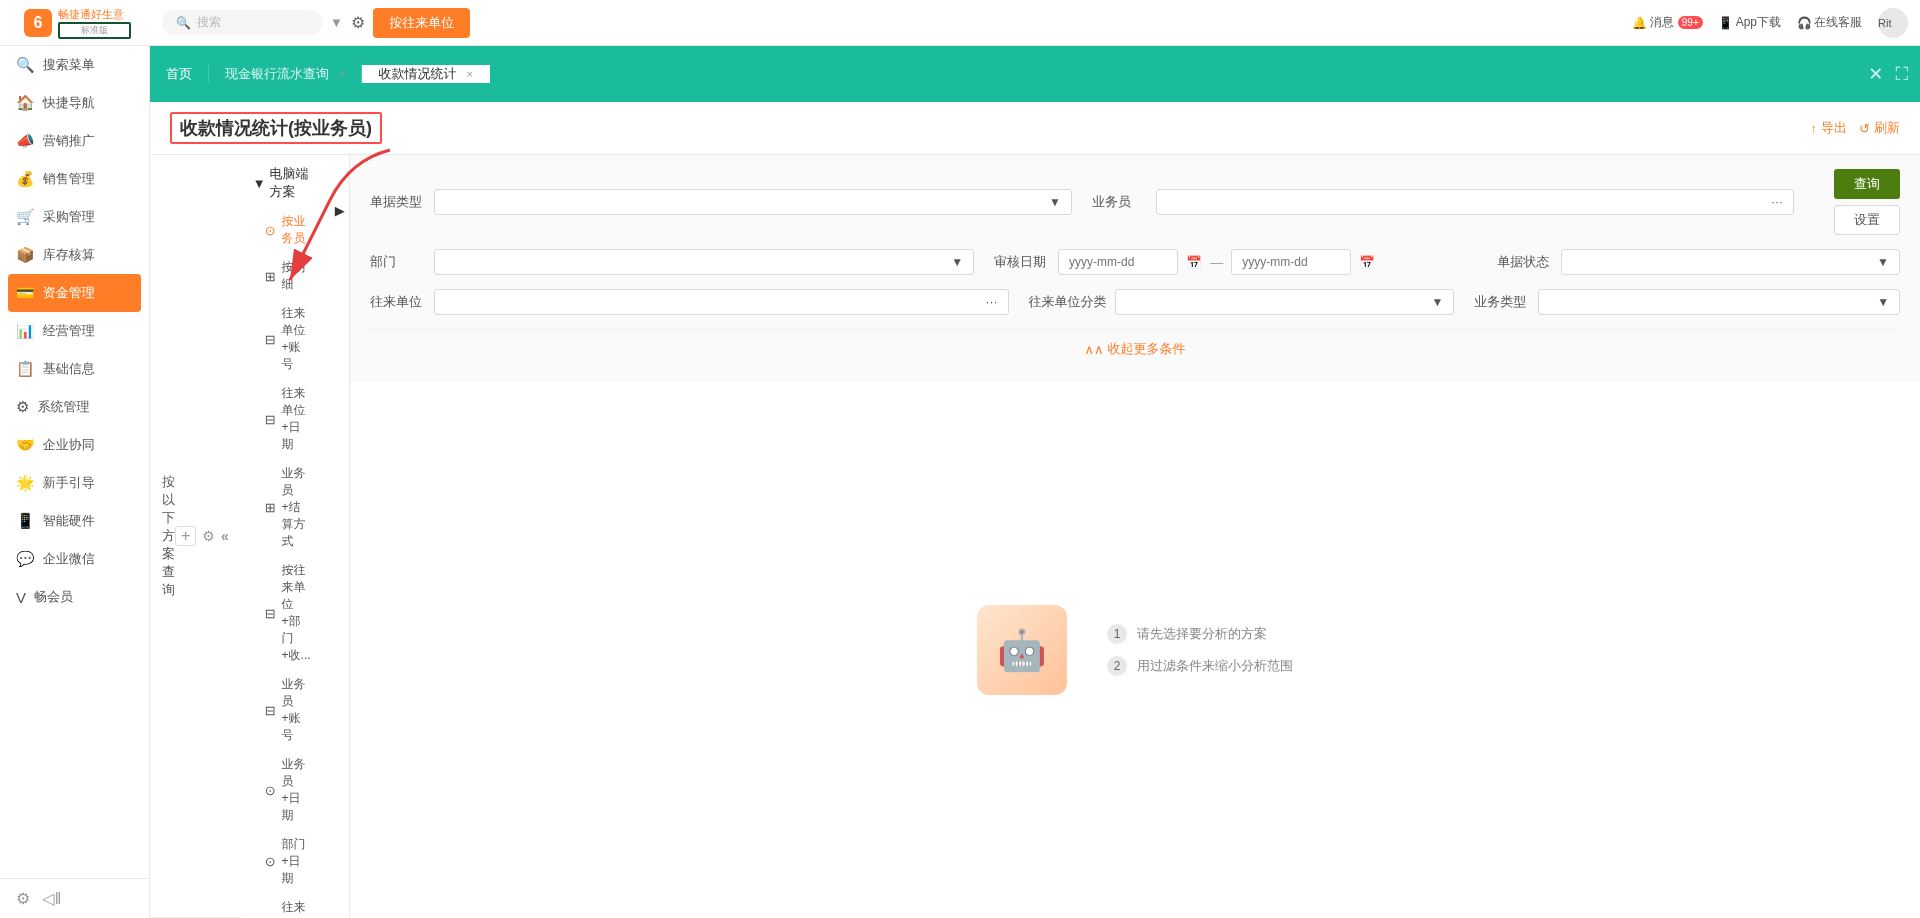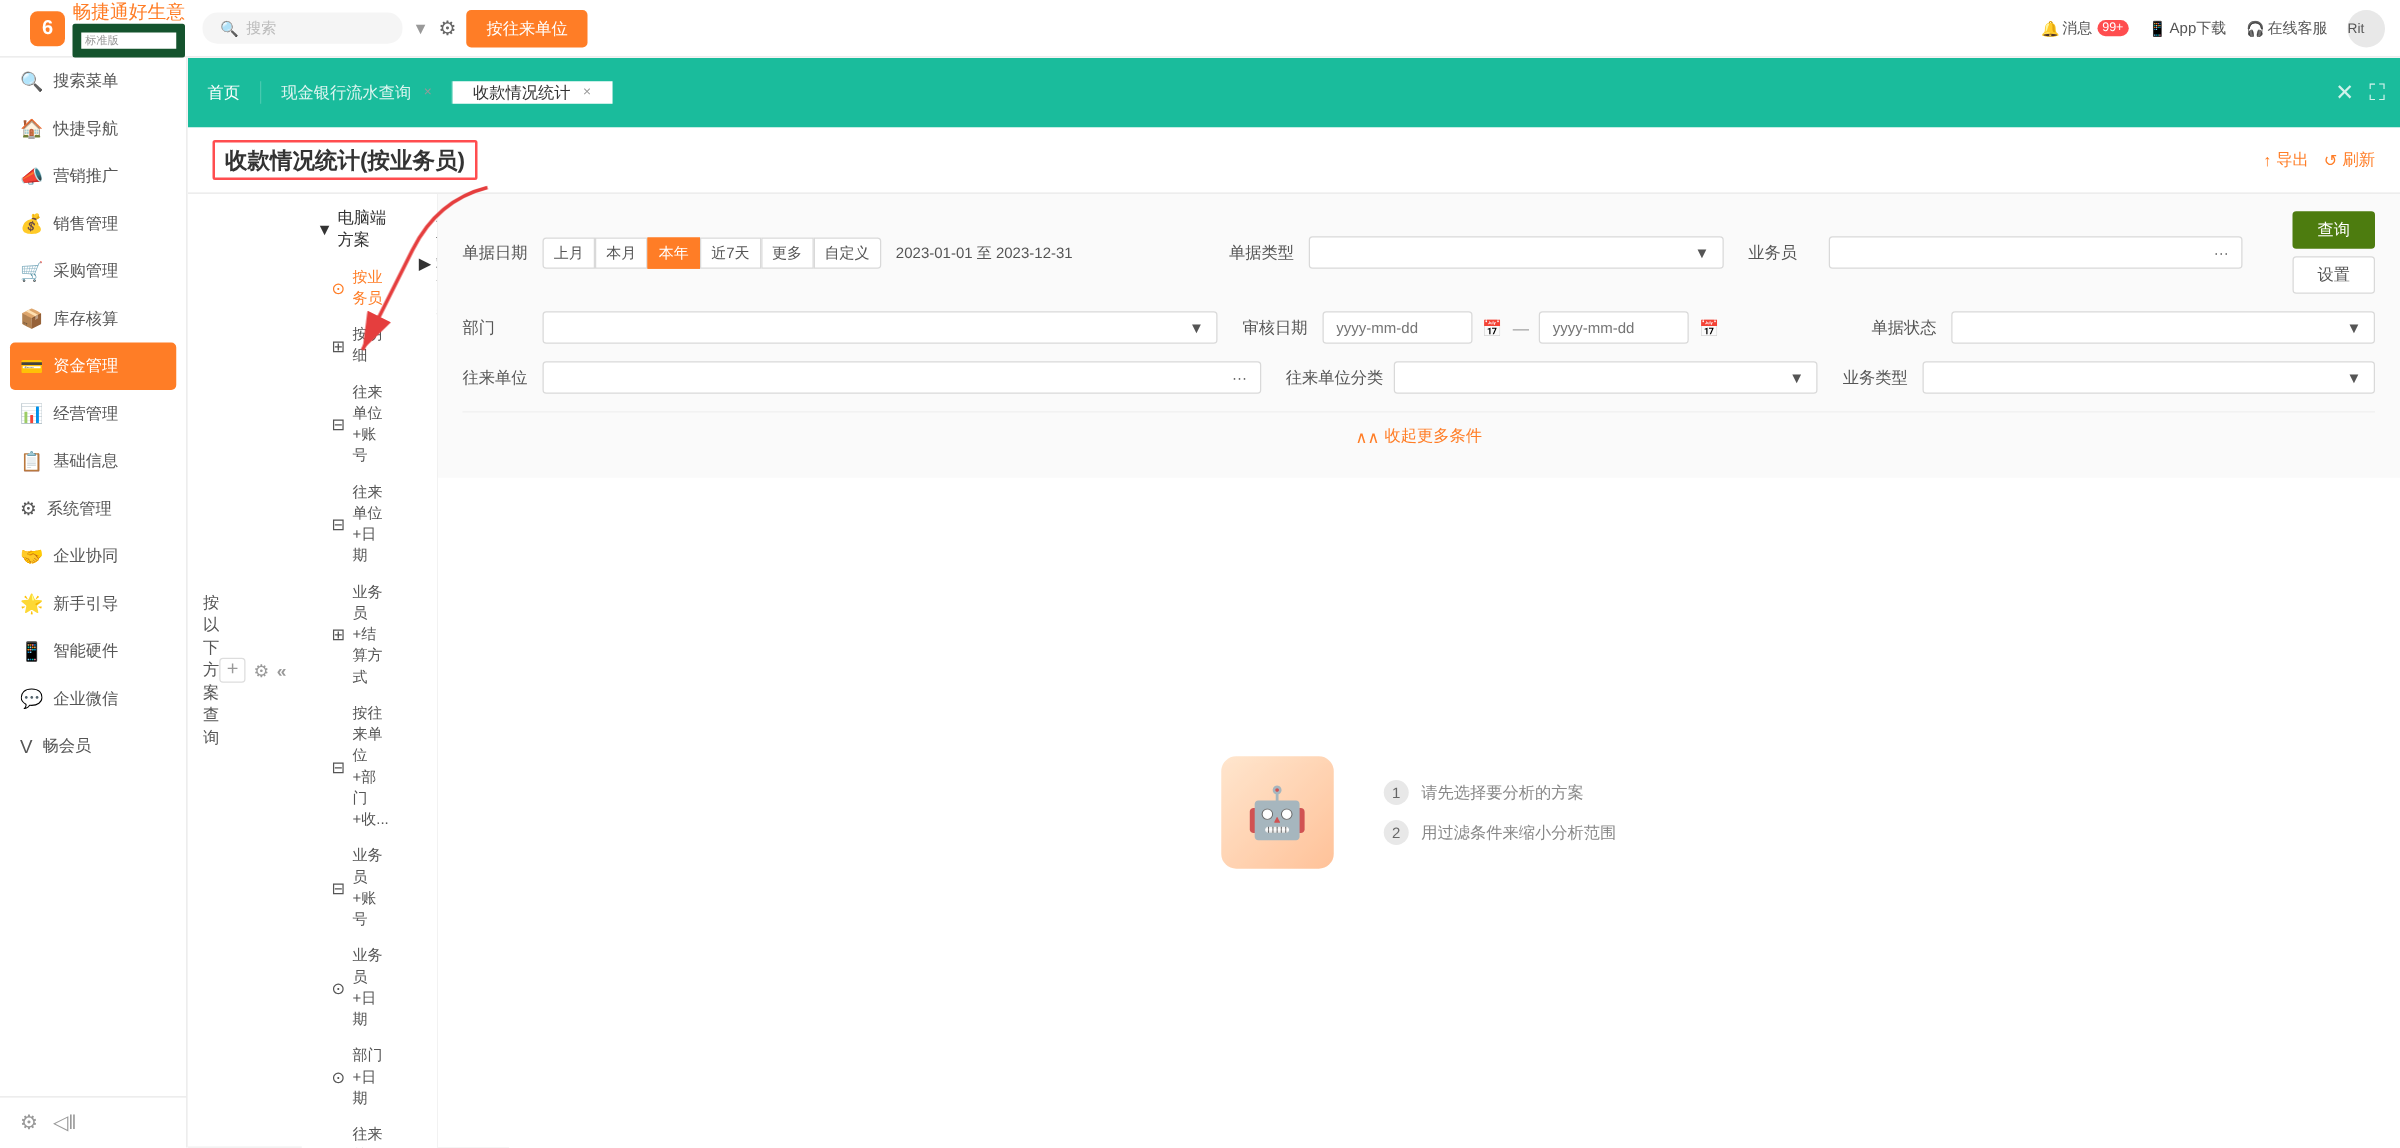--- a/index.html
+++ b/index.html
@@ -286,22 +286,22 @@
       gap: 6px;
       flex-shrink: 0;
     }
     .logo-icon {
       width: 28px; height: 28px;
       background: #ff7d26;
       border-radius: 6px;
       display: flex; align-items: center; justify-content: center;
       color: #fff; font-size: 16px; font-weight: bold;
     }
-    .logo-text { font-size: 15px; color: #ff7d26; }
-    .logo-badge { font-size: 9px; color: #999; border: 7px solid #14532d; padding: 0 3px; border-radius: 2px; }
+    .logo-text { font-size: 11px; color: #ff7d26; }
+    .logo-badge { font-size: 9px; color: #999; border: 2px solid #14532d; padding: 0 21px; border-radius: 2px; }
   </style>
 </head>
 <body>
 
 <div class="top-bar">
   <div class="logo-area">
     <div class="logo-icon">
       <span>6</span>
     </div>
     <div>
@@ -507,34 +507,20 @@
         </div>
       </div>
     </div>
 
     <div style="flex:1;display:flex;flex-direction:column;overflow:hidden;">
 
       <div class="filter-area" style="flex:0 0 auto;">
         <div class="filter-rows">
 
           <div class="filter-row">
-            <div class="filter-group" style="flex:1.5;min-width:420px;">
-              <span class="filter-label">单据日期</span>
-              <div class="filter-date-group">
-                <div class="date-tabs">
-                  <button class="date-tab">上月</button>
-                  <button class="date-tab">本月</button>
-                  <button class="date-tab active">本年</button>
-                  <button class="date-tab">近7天</button>
-                  <button class="date-tab">更多</button>
-                  <button class="date-tab">自定义</button>
-                </div>
-                <span class="date-range">2023-01-01 至 2023-12-31</span>
-              </div>
-            </div>
             <div class="filter-group" style="flex:1;">
               <span class="filter-label">单据类型</span>
               <div class="filter-select">
                 <span></span>
                 <span>▼</span>
               </div>
             </div>
             <div class="filter-group" style="flex:1;justify-content:center;">
               <span class="filter-label">业务员</span>
               <div class="filter-select" style="flex:1;">

